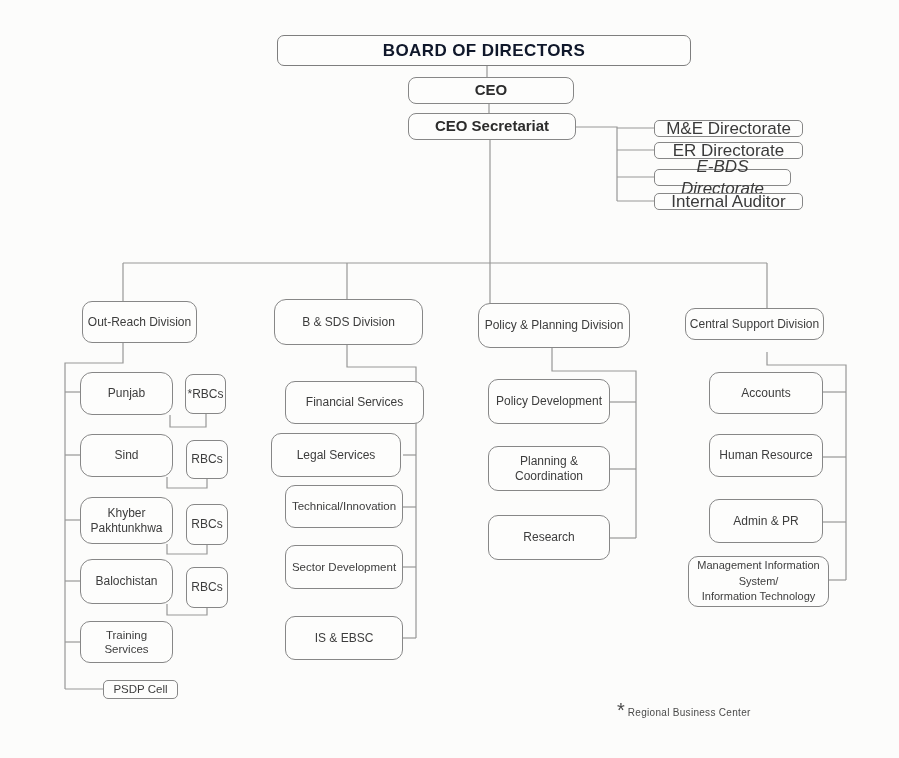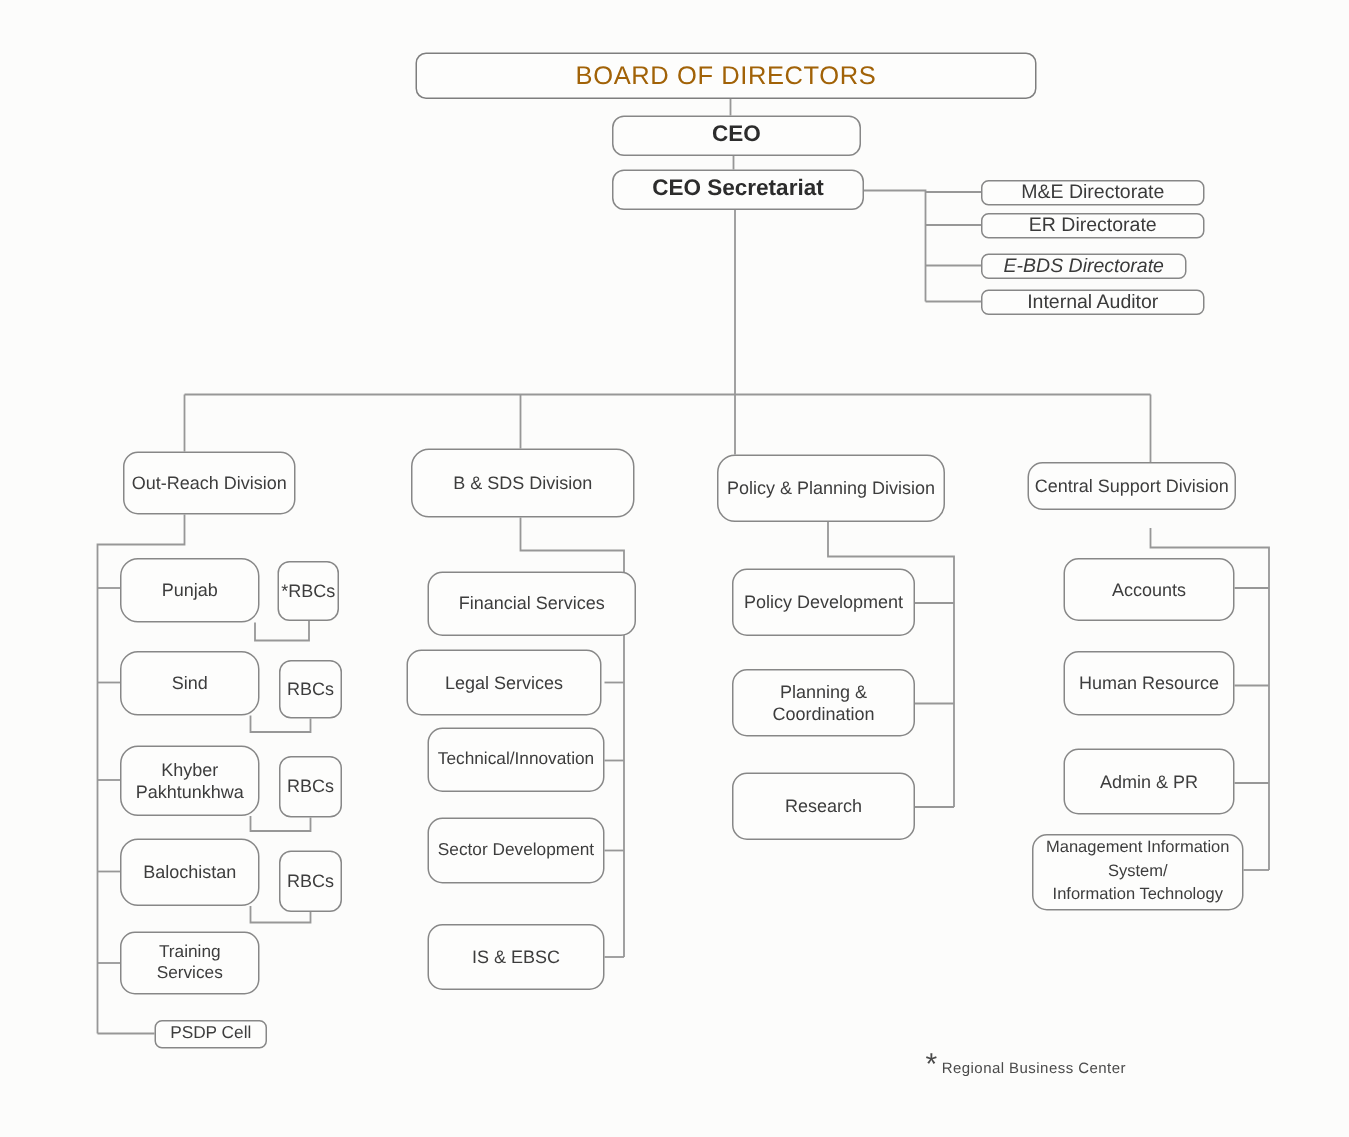--- a/index.html
+++ b/index.html
@@ -10,23 +10,23 @@
   .connectors{position:absolute;left:0;top:0;width:899px;height:758px;}
   .node{
     position:absolute;display:flex;align-items:center;justify-content:center;
     text-align:center;background:#fdfdfc;border:1.4px solid #878787;
     box-sizing:border-box;line-height:1.25;
   }
   .r5{border-radius:5px;}
   .r8{border-radius:8px;}
   .r10{border-radius:10px;}
   .r12{border-radius:12px;}
-  .board{font-size:17px;font-weight:400;color:#a16207;letter-spacing:.4px;border-radius:7px;border-color:#7e7e7e;}
+  .board{font-size:17px;font-weight:700;color:#0f172a;letter-spacing:.4px;border-radius:7px;border-color:#7e7e7e;}
   .big{font-size:15px;font-weight:700;color:#2c2c2c;}
-  .dir{font-size:13px;color:#3a3a3a;}
+  .dir{font-size:17px;color:#3a3a3a;}
   .divhead{font-size:12px;}
   .child{font-size:12px;padding:2px 4px;}
   .tight{font-size:11.5px;padding:2px 2px;}
   .rbc{font-size:12px;}
   .mis{font-size:11px;line-height:1.4;white-space:pre-line;padding:2px 6px;}
   .footnote{position:absolute;left:617px;top:700px;display:flex;align-items:flex-start;color:#4a4a4a;}
   .fn-star{font-size:20px;line-height:1;margin-right:3px;position:relative;top:0px;}
   .fn-text{font-size:10px;position:relative;top:7px;letter-spacing:.3px;}
 </style>
 </head>

